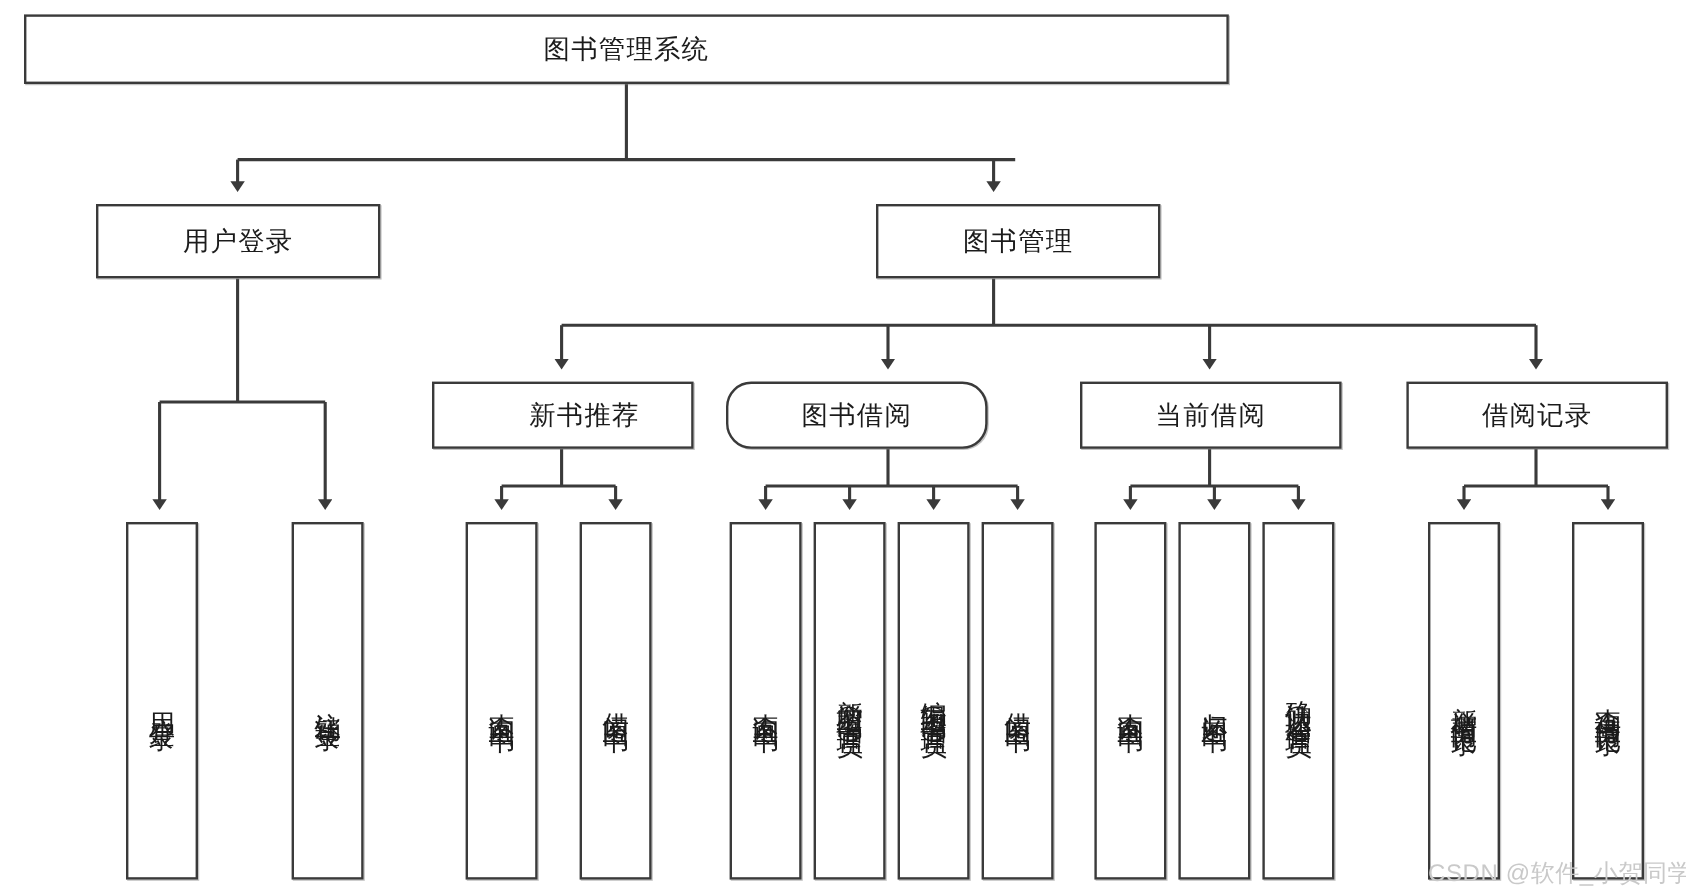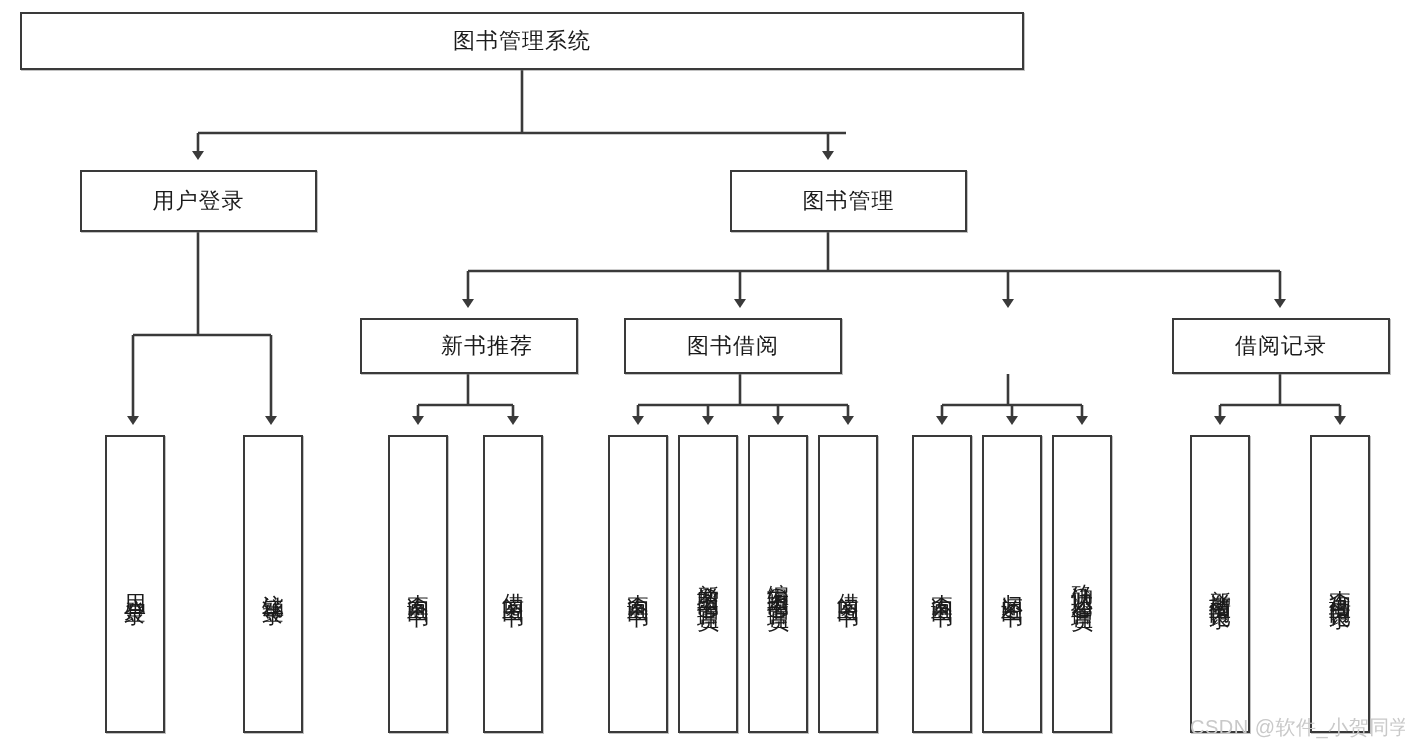--- a/index.html
+++ b/index.html
@@ -109,22 +109,25 @@
   <div class="node h" style="left:80px;top:170px;width:237px;height:62px;">
     <span>用户登录</span>
   </div>
   <div class="node h" style="left:710px;top:170px;width:237px;height:62px;margin-left:20px;">
     <span>图书管理</span>
   </div>
 
   <div class="node h" style="left:360px;top:318px;width:218px;height:56px;padding-left:36px;">
     <span>新书推荐</span>
   </div>
-  <div class="node h" style="left:624px;top:318px;width:218px;height:56px;">
+  <div class="node h" style="left:605px;top:318px;width:218px;height:56px;border-radius:21px;">
     <span>图书借阅</span>
+  </div>
+  <div class="node h" style="left:900px;top:318px;width:218px;height:56px;">
+    <span>当前借阅</span>
   </div>
   <div class="node h" style="left:1172px;top:318px;width:218px;height:56px;">
     <span>借阅记录</span>
   </div>
 
   <div class="node v" style="left:105px;top:435px;width:60px;height:298px;">
     <span>用户登录</span>
   </div>
   <div class="node v" style="left:243px;top:435px;width:60px;height:298px;">
     <span>注销登录</span>

